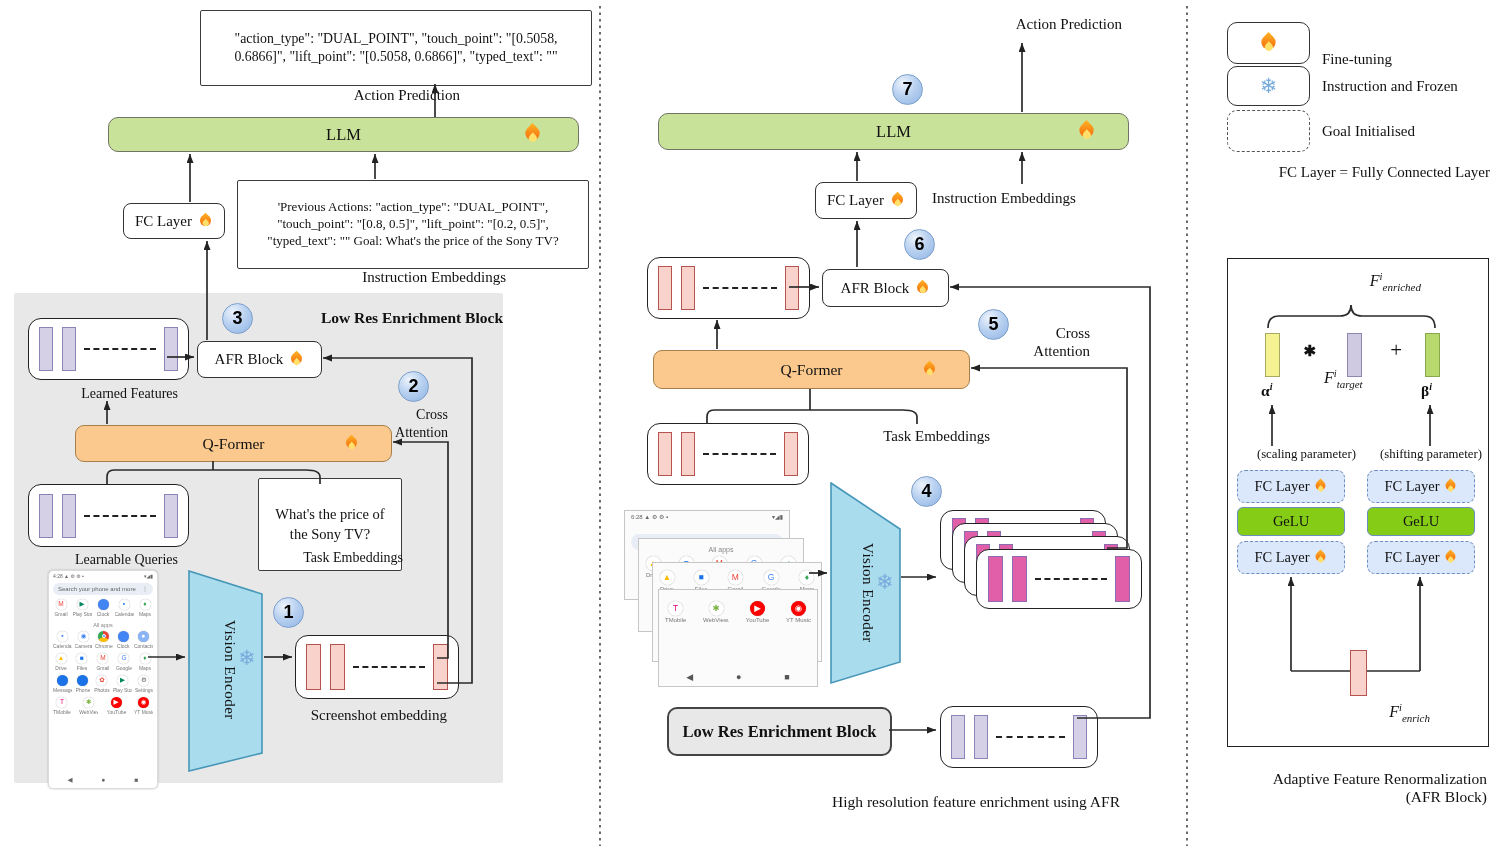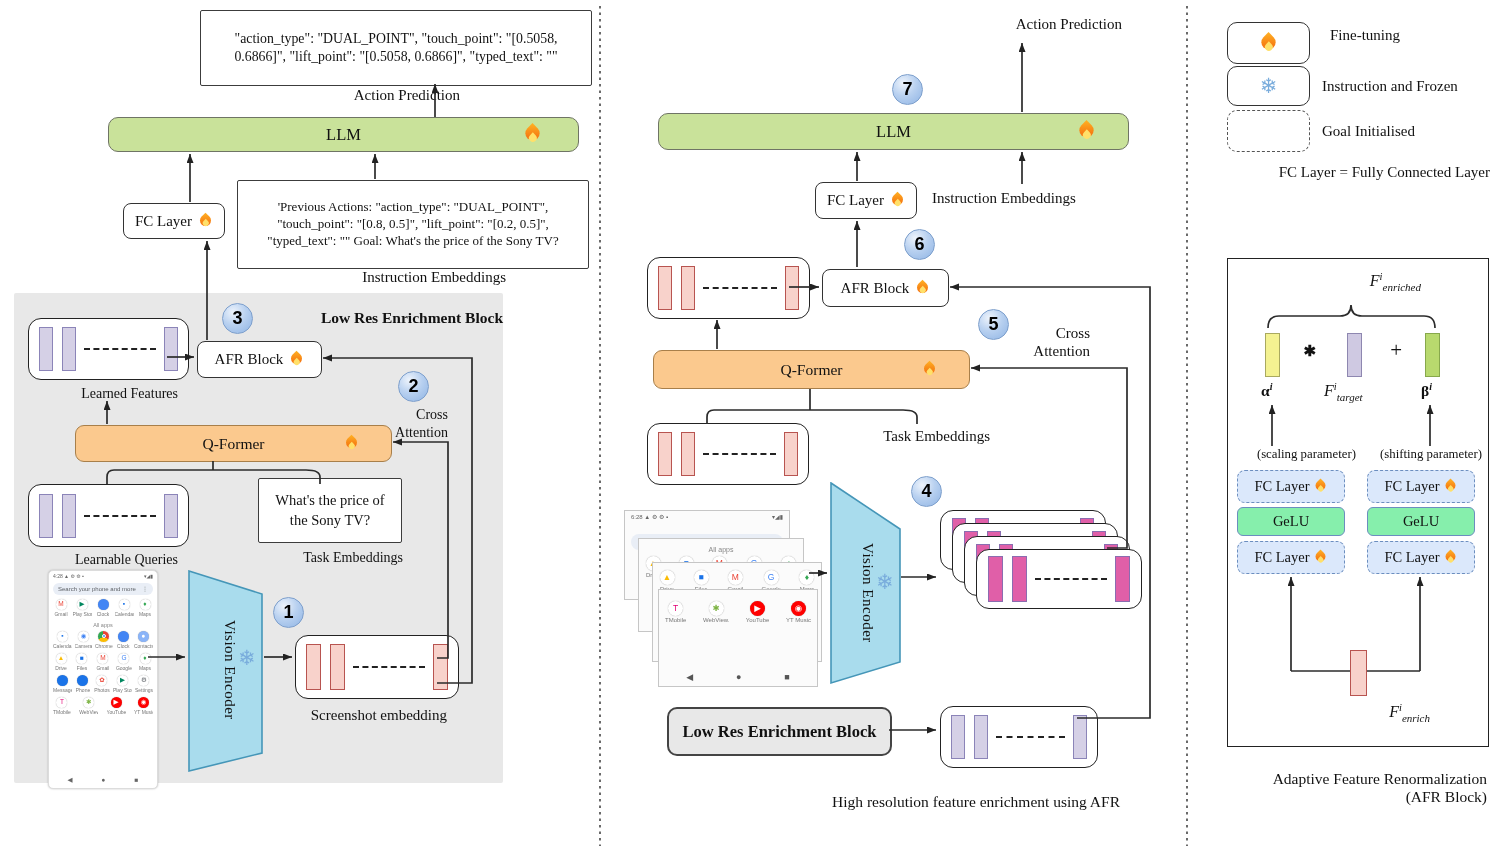--- a/index.html
+++ b/index.html
@@ -49,21 +49,21 @@
   .snow{color:#79acdc;font-size:21px;line-height:1;}
   .snow::before{content:"❄";}
 
   
   .venc-label{position:absolute;writing-mode:vertical-rl;text-align:center;
       font-size:15px;letter-spacing:.5px;line-height:1.15;}
 
   
   .fcdash{position:absolute;background:#dbe8fb;border:1.6px dashed #6c8ebf;border-radius:8px;
       display:flex;align-items:center;justify-content:center;gap:3px;font-size:14.5px;}
-  .gelu{position:absolute;background:#86efac;border:1.3px solid #6c8ebf;border-radius:6px;
+  .gelu{position:absolute;background:#84cc16;border:1.3px solid #6c8ebf;border-radius:6px;
       display:flex;align-items:center;justify-content:center;font-size:14.5px;}
   .pbar{position:absolute;border:1.3px solid;}
   .pbar.yellow{background:#f4f291;border-color:#a9a95f;}
   .pbar.purple{background:#cfc9e2;border-color:#8e87b0;}
   .pbar.green{background:#b8d96e;border-color:#87a84c;}
   .pbar.red{background:#f8d2cb;border-color:#b85450;z-index:60;}
 
   .math i{font-size:16px;}
   .math sup{font-size:10.5px;font-style:italic;}
   .math sub{font-size:11px;font-style:italic;}
@@ -203,21 +203,21 @@
   </div>
 
   <div class="embed" style="left:28px;top:484px;width:139px;height:61px;">
     <span class="bar purple sm"></span>
     <span class="bar purple sm"></span>
     <span class="dashline"></span>
     <span class="bar purple sm"></span>
   </div>
   <div class="abs lbl-sm ctr" style="left:18px;top:551px;width:160px;">Learnable Queries</div>
 
-  <div class="rectbox" style="left:258px;top:478px;width:130px;height:63px;font-size:14.5px;padding:0 6px;line-height:1.35;">What's the price of the Sony TV?</div>
+  <div class="rectbox" style="left:258px;top:478px;width:130px;height:63px;font-size:14.5px;padding:14px 6px;line-height:1.35;">What's the price of the Sony TV?</div>
   <div class="abs lbl-sm ctr" style="left:243px;top:549px;width:160px;">Task Embeddings</div>
 
   <div class="phone" style="left:48px;top:570px;width:100px;height:211px;">
     <div class="status">
       <span>4:28 ▲ ⚙ ⚙ ▪</span>
       <span>▾◢▮</span>
     </div>
     <div class="searchpill">
       <span>Search your phone and more</span>
       <span>⋮</span>
@@ -525,21 +525,21 @@
     <span class="bar purple sm"></span>
     <span class="dashline"></span>
     <span class="bar purple sm"></span>
   </div>
 
   <div class="abs caption ctr" style="left:660px;top:793px;width:460px;">High resolution feature enrichment using AFR</div>
 
   <div class="legbox" style="left:1227px;top:22px;height:40px;">
     <span class="flame lg"></span>
   </div>
-  <div class="abs lbl" style="left:1322px;top:26px;margin-left:8px;">Fine-tuning</div>
+  <div class="abs lbl" style="left:1322px;top:50px;">Fine-tuning</div>
 
   <div class="legbox" style="left:1227px;top:66px;height:38px;">
     <span class="snow"></span>
   </div>
   <div class="abs lbl" style="left:1322px;top:77px;">Instruction and Frozen</div>
 
   <div class="legbox dashed" style="left:1227px;top:110px;height:40px;"></div>
   <div class="abs lbl" style="left:1322px;top:122px;">Goal Initialised</div>
 
   <div class="abs lbl ctr" style="left:1228px;top:163px;width:262px;">FC Layer = Fully Connected Layer</div>
@@ -552,21 +552,21 @@
 
   <div class="pbar yellow" style="left:1265px;top:333px;width:13px;height:42px;"></div>
   <div class="abs ctr" style="left:1292px;top:342px;width:24px;font-size:15px;font-weight:700;">✱</div>
   <div class="pbar purple" style="left:1347px;top:333px;width:13px;height:42px;"></div>
   <div class="abs ctr" style="left:1378px;top:338px;width:24px;font-size:21px;">+</div>
   <div class="pbar green" style="left:1425px;top:333px;width:13px;height:42px;"></div>
 
   <div class="abs greek" style="left:1261px;top:381px;">
     <span>α</span><sup>i</sup>
   </div>
-  <div class="abs math" style="left:1324px;top:381px;">
+  <div class="abs math" style="left:1324px;top:368px;">
     <i>F</i><sup>i</sup><sub>target</sub>
   </div>
   <div class="abs greek" style="left:1421px;top:381px;">
     <span>β</span><sup>i</sup>
   </div>
 
   <div class="abs ctr" style="left:1234px;top:447px;width:122px;font-size:12.8px;">(scaling parameter)</div>
   <div class="abs ctr" style="left:1358px;top:447px;width:124px;font-size:12.8px;">(shifting parameter)</div>
 
   <div class="fcdash" style="left:1237px;top:470px;width:106px;height:31px;">

